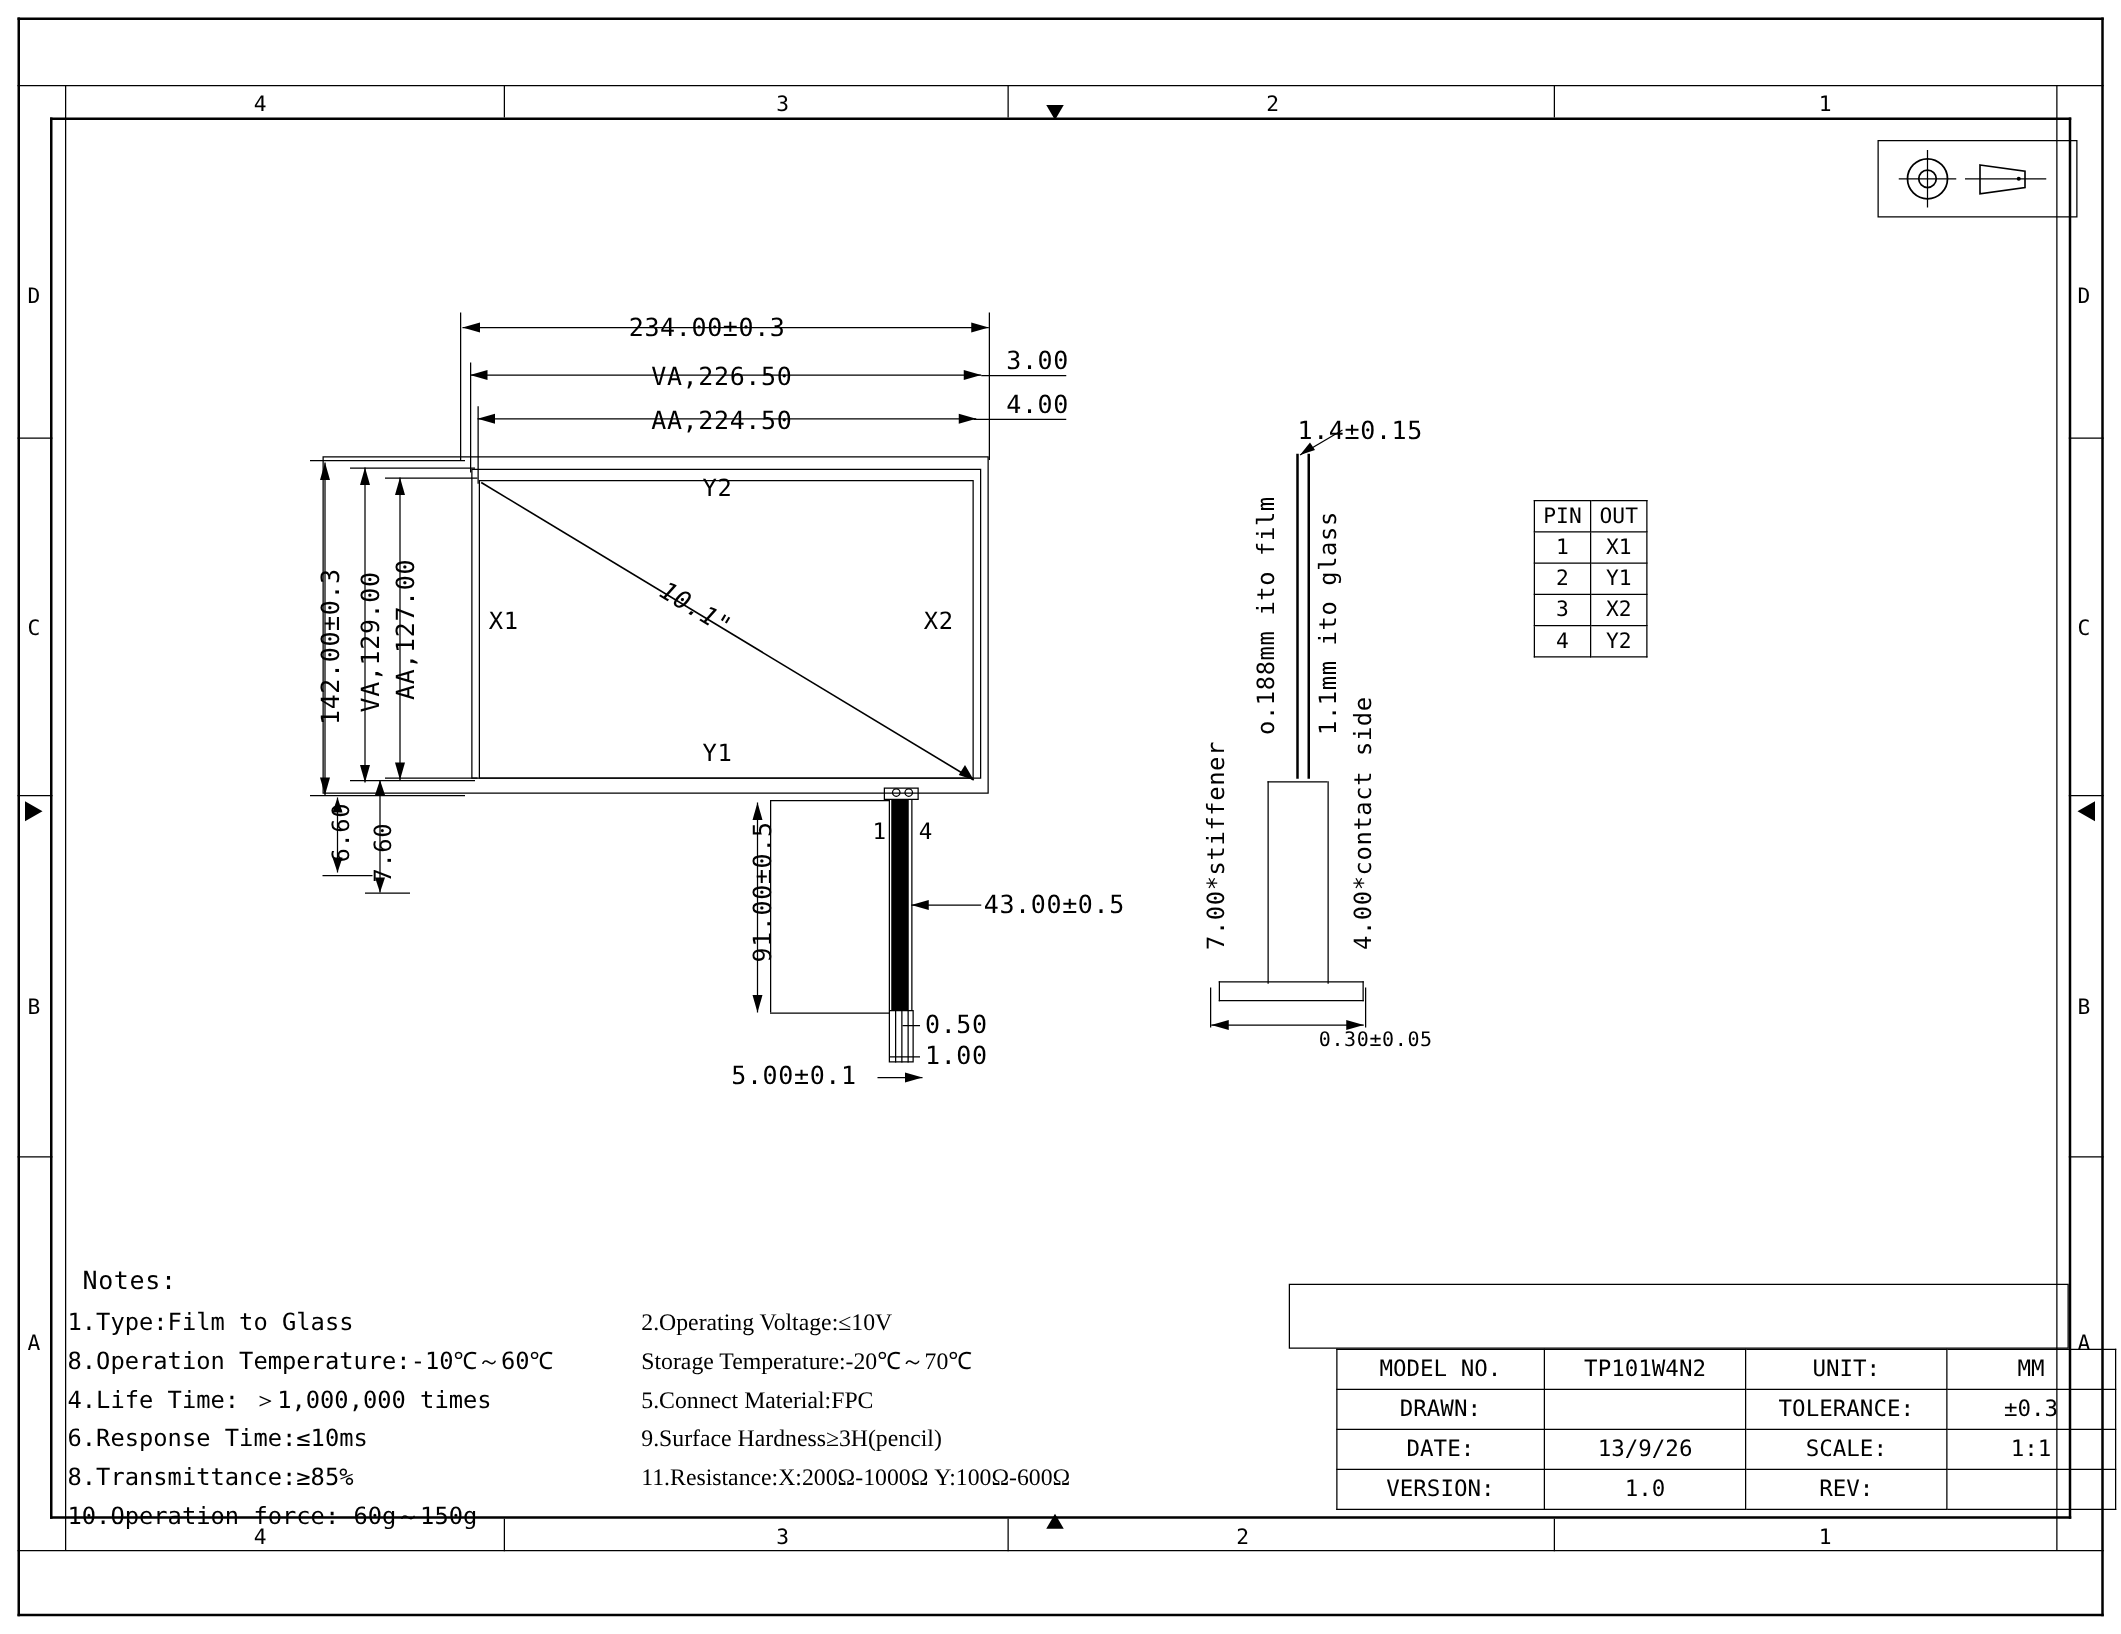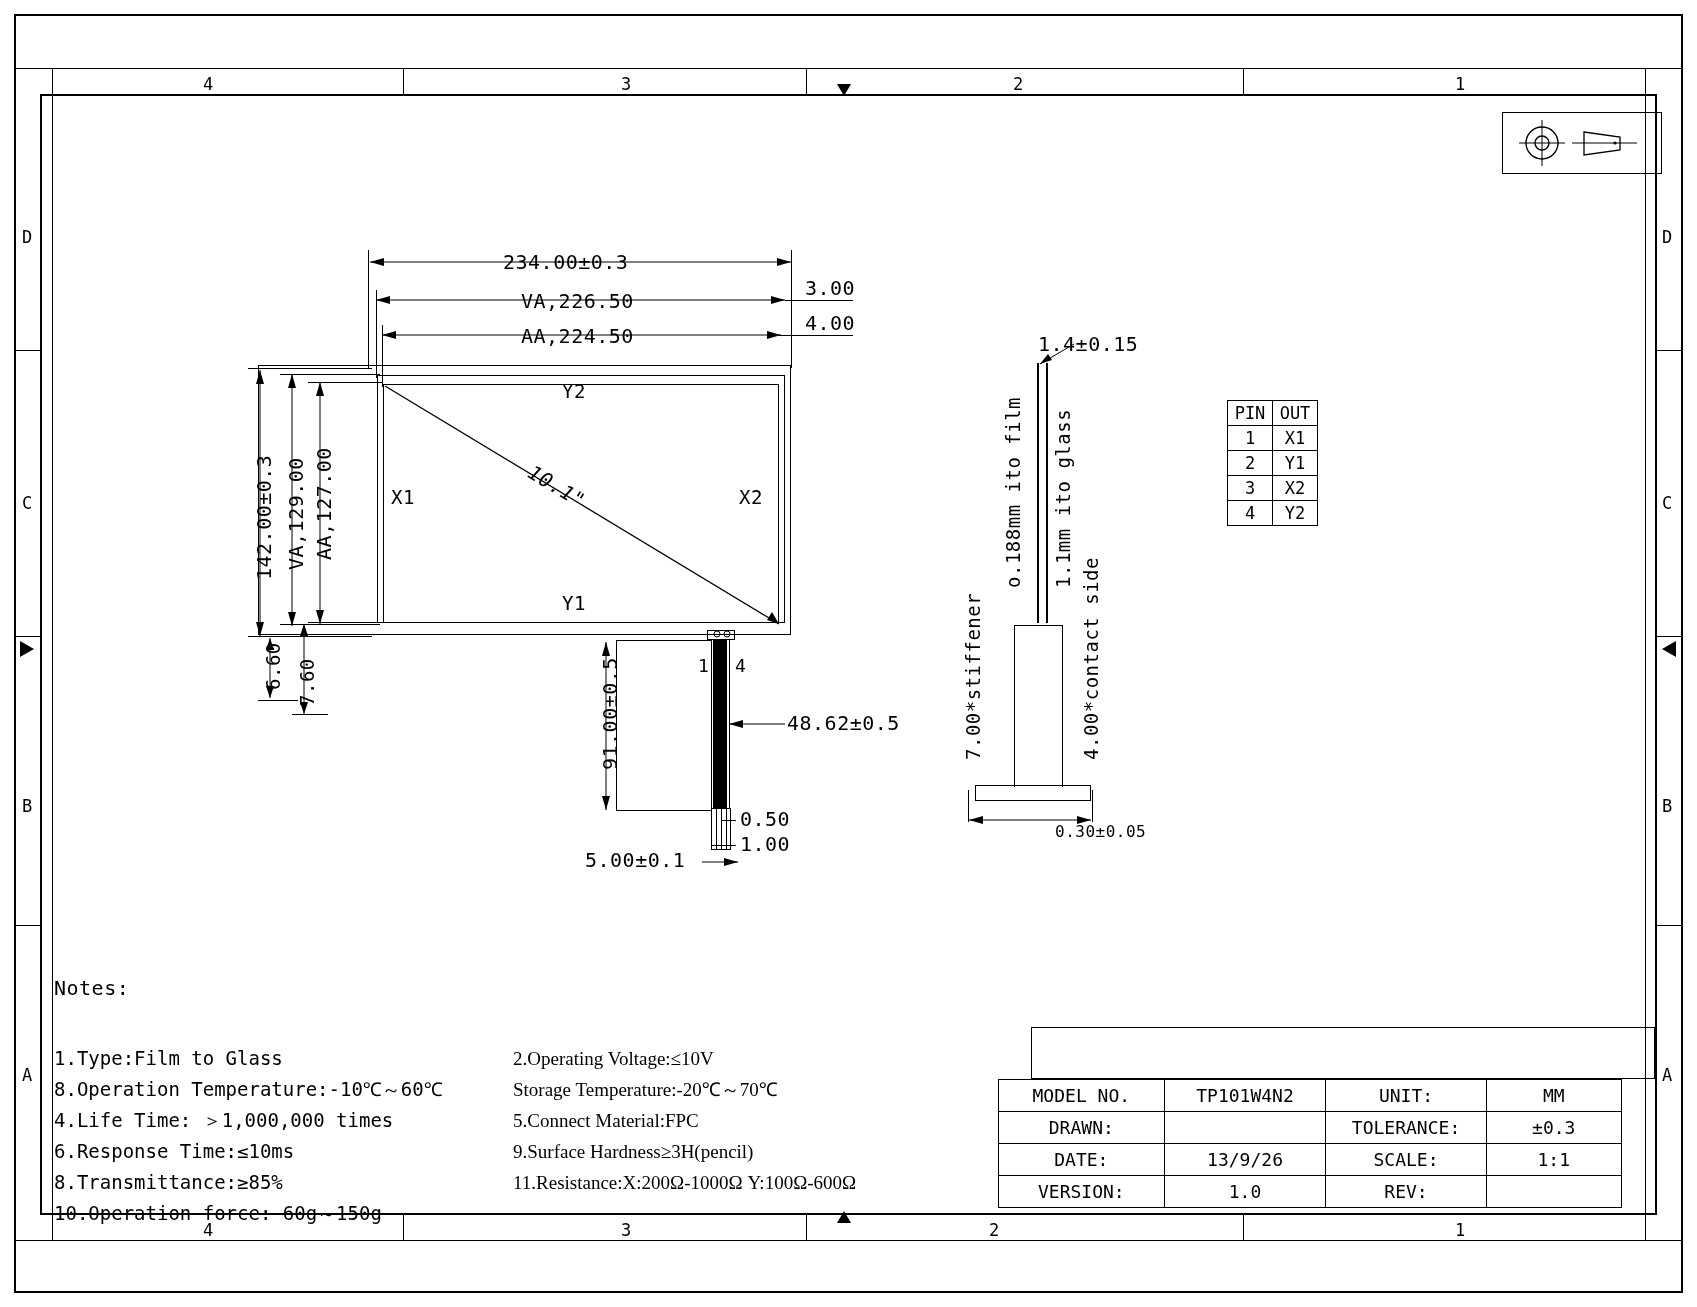--- a/index.html
+++ b/index.html
@@ -263,21 +263,21 @@
   </svg>
   <div class="vtxt" style="left:598px;top:770px;font-size:20px;">91.00±0.5</div>
   <div class="ln" style="left:616px;top:640px;width:1px;height:170px;"></div>
   <div class="ln" style="left:616px;top:810px;width:96px;height:1px;"></div>
   <div class="ln" style="left:616px;top:640px;width:96px;height:1px;"></div>
 
   <svg style="left:727px;top:712px;width:60px;height:22px;">
     <line x1="2" y1="12" x2="58" y2="12" stroke="#000" stroke-width="1"></line>
     <polygon points="2,12 16,8 16,16" fill="#000"></polygon>
   </svg>
-  <div class="txt" style="left:787px;top:711px;font-size:20px;">48.62±0.5</div>
+  <div class="txt" style="left:787px;top:711px;font-size:20px;">43.00±0.5</div>
 
   <div class="ln" style="left:722px;top:820px;width:14px;height:1px;"></div>
   <div class="txt" style="left:740px;top:807px;font-size:20px;">0.50</div>
   <div class="ln" style="left:712px;top:845px;width:24px;height:1px;"></div>
   <div class="txt" style="left:740px;top:832px;font-size:20px;">1.00</div>
   <svg style="left:700px;top:852px;width:40px;height:22px;">
     <line x1="2" y1="10" x2="38" y2="10" stroke="#000" stroke-width="1"></line>
     <polygon points="38,10 24,6 24,14" fill="#000"></polygon>
   </svg>
   <div class="txt" style="left:585px;top:848px;font-size:20px;">5.00±0.1</div>
@@ -330,39 +330,39 @@
         <td>3</td>
         <td>X2</td>
       </tr>
       <tr>
         <td>4</td>
         <td>Y2</td>
       </tr>
     </tbody>
   </table>
 
-  <div class="txt" style="left:54px;top:976px;font-size:20px;">Notes:</div>
+  <div class="txt" style="left:54px;top:1012px;font-size:20px;padding-left:12px;">Notes:</div>
   <div class="note-col" style="left:54px;top:1043px;">
     <div>1.Type:Film to Glass</div>
     <div>8.Operation Temperature:-10℃～60℃</div>
     <div>4.Life Time: ＞1,000,000 times</div>
     <div>6.Response Time:≤10ms</div>
     <div>8.Transmittance:≥85%</div>
     <div>10.Operation force: 60g～150g</div>
   </div>
   <div class="note-col" style="left:513px;top:1043px;font-family:Liberation Serif, serif;">
     <div>2.Operating Voltage:≤10V</div>
     <div>Storage Temperature:-20℃～70℃</div>
     <div>5.Connect Material:FPC</div>
     <div>9.Surface Hardness≥3H(pencil)</div>
     <div>11.Resistance:X:200Ω-1000Ω  Y:100Ω-600Ω</div>
   </div>
 
   <div class="box" style="left:1031px;top:1027px;width:624px;height:52px;"></div>
-  <table class="tb" id="title-block" style="left:998px;top:1079px;width:624px;">
+  <table class="tb" id="title-block" style="left:1069px;top:1079px;width:624px;">
     <tbody>
       <tr>
         <td style="width:166px;">MODEL NO.</td>
         <td style="width:162px;">TP101W4N2</td>
         <td style="width:160px;">UNIT:</td>
         <td style="width:136px;">MM</td>
       </tr>
       <tr>
         <td>DRAWN:</td>
         <td></td>

